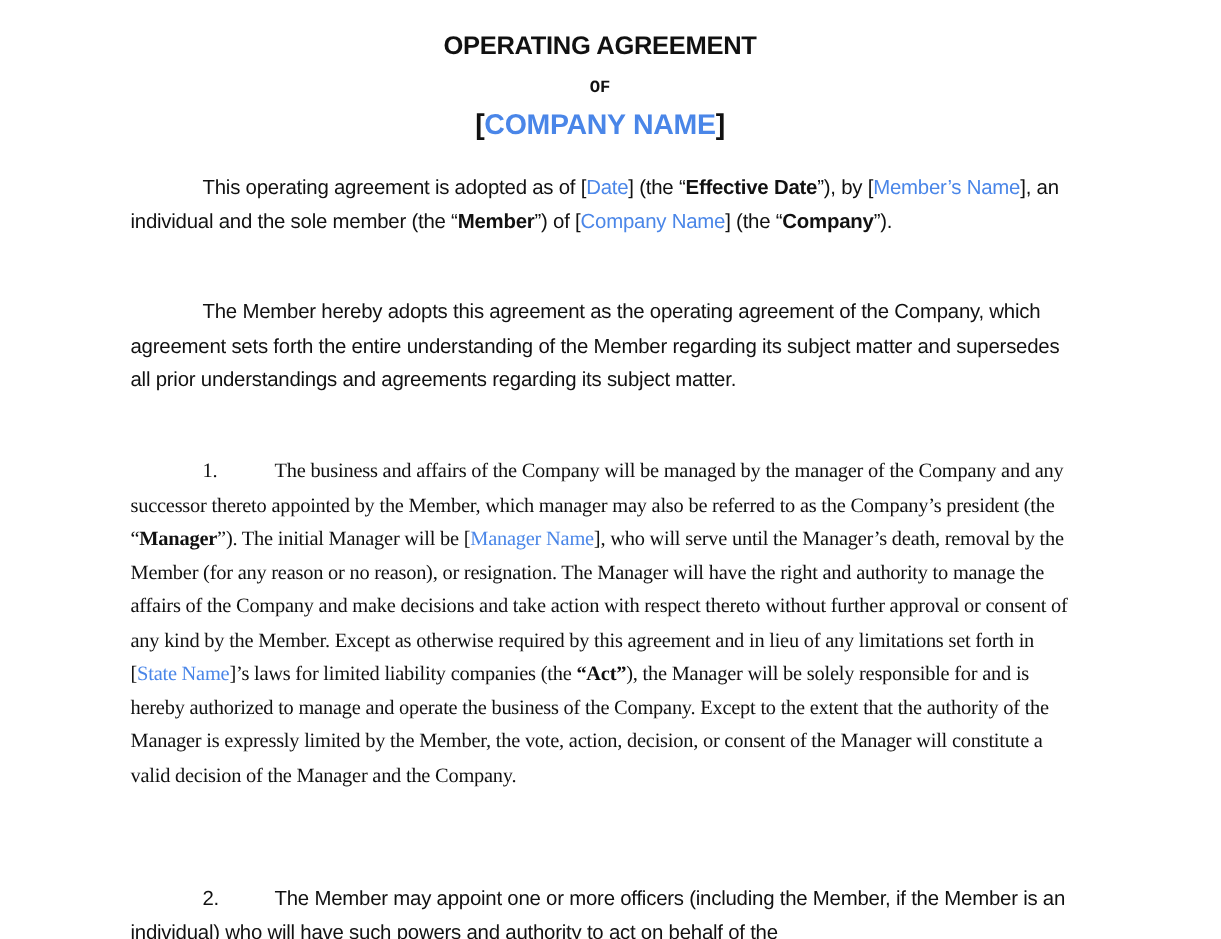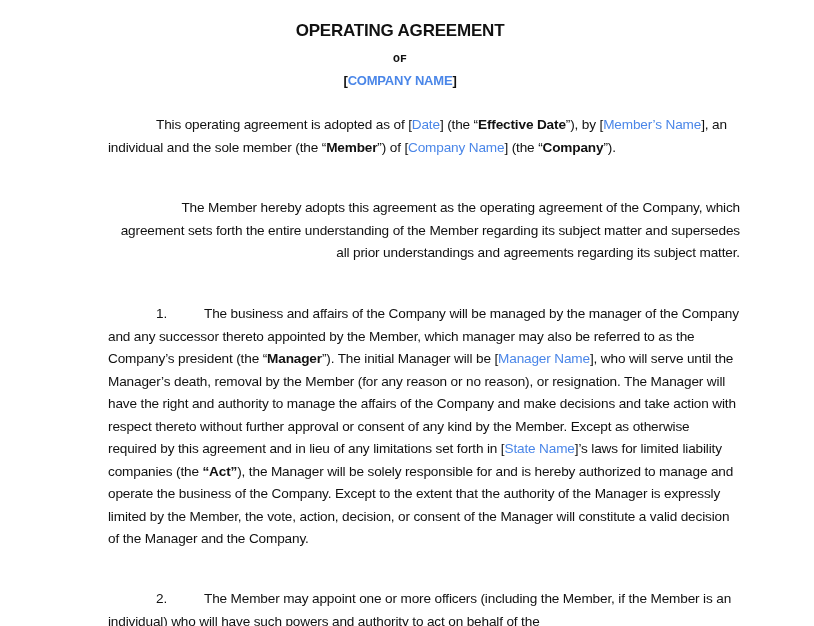--- a/index.html
+++ b/index.html
@@ -2,30 +2,30 @@
 <html><head>
   <meta charset="utf-8">
   <style>
     html, body { margin: 0; padding: 0; background: #ffffff; }
     body { width: 814px; height: 626px; overflow: hidden; position: relative;
       font-family: "Liberation Sans", "DejaVu Sans", sans-serif; color: #111; }
     .page { position: absolute; left: 87px; top: 0; width: 630px; }
     .title { position: absolute; left: 0; width: 626px; text-align: center; font-weight: bold; }
     .t1 { top: 21px; font-size: 17px; letter-spacing: -0.2px; }
     .t2 { top: 52px; font-size: 11.5px; font-family: Liberation Mono, monospace; }
-    .t3 { top: 73px; font-size: 13px; letter-spacing: -0.2px; }
+    .t3 { top: 73px; font-size: 19px; letter-spacing: -0.2px; }
     .ph { color: #4a86e8; }
     .para { position: absolute; left: 0; width: 632px; font-size: 13.6px;
-      line-height: 22.5px; letter-spacing: -0.15px; text-align: left; word-spacing: 0px; margin-left: 21px; }
+      line-height: 22.5px; letter-spacing: -0.15px; text-align: left; word-spacing: 0px; }
     .indent { display: inline-block; width: 48px; }
     .num { display: inline-block; width: 48px; }
     b { font-weight: bold; }
     .p1 { top: 114px; }
-    .p2 { top: 197px; text-align: right; }
-    .p3 { top: 303px; }
+    .p2 { top: 197px; }
+    .p3 { top: 303px; font-family: Liberation Serif, serif; }
     .p4 { top: 588px; }
   </style>
 </head>
 <body>
 
 <div class="page">
 
   <div class="title t1">OPERATING AGREEMENT</div>
   <div class="title t2">OF</div>
   <div class="title t3"><span>[</span><span class="ph">COMPANY NAME</span><span>]</span></div>

